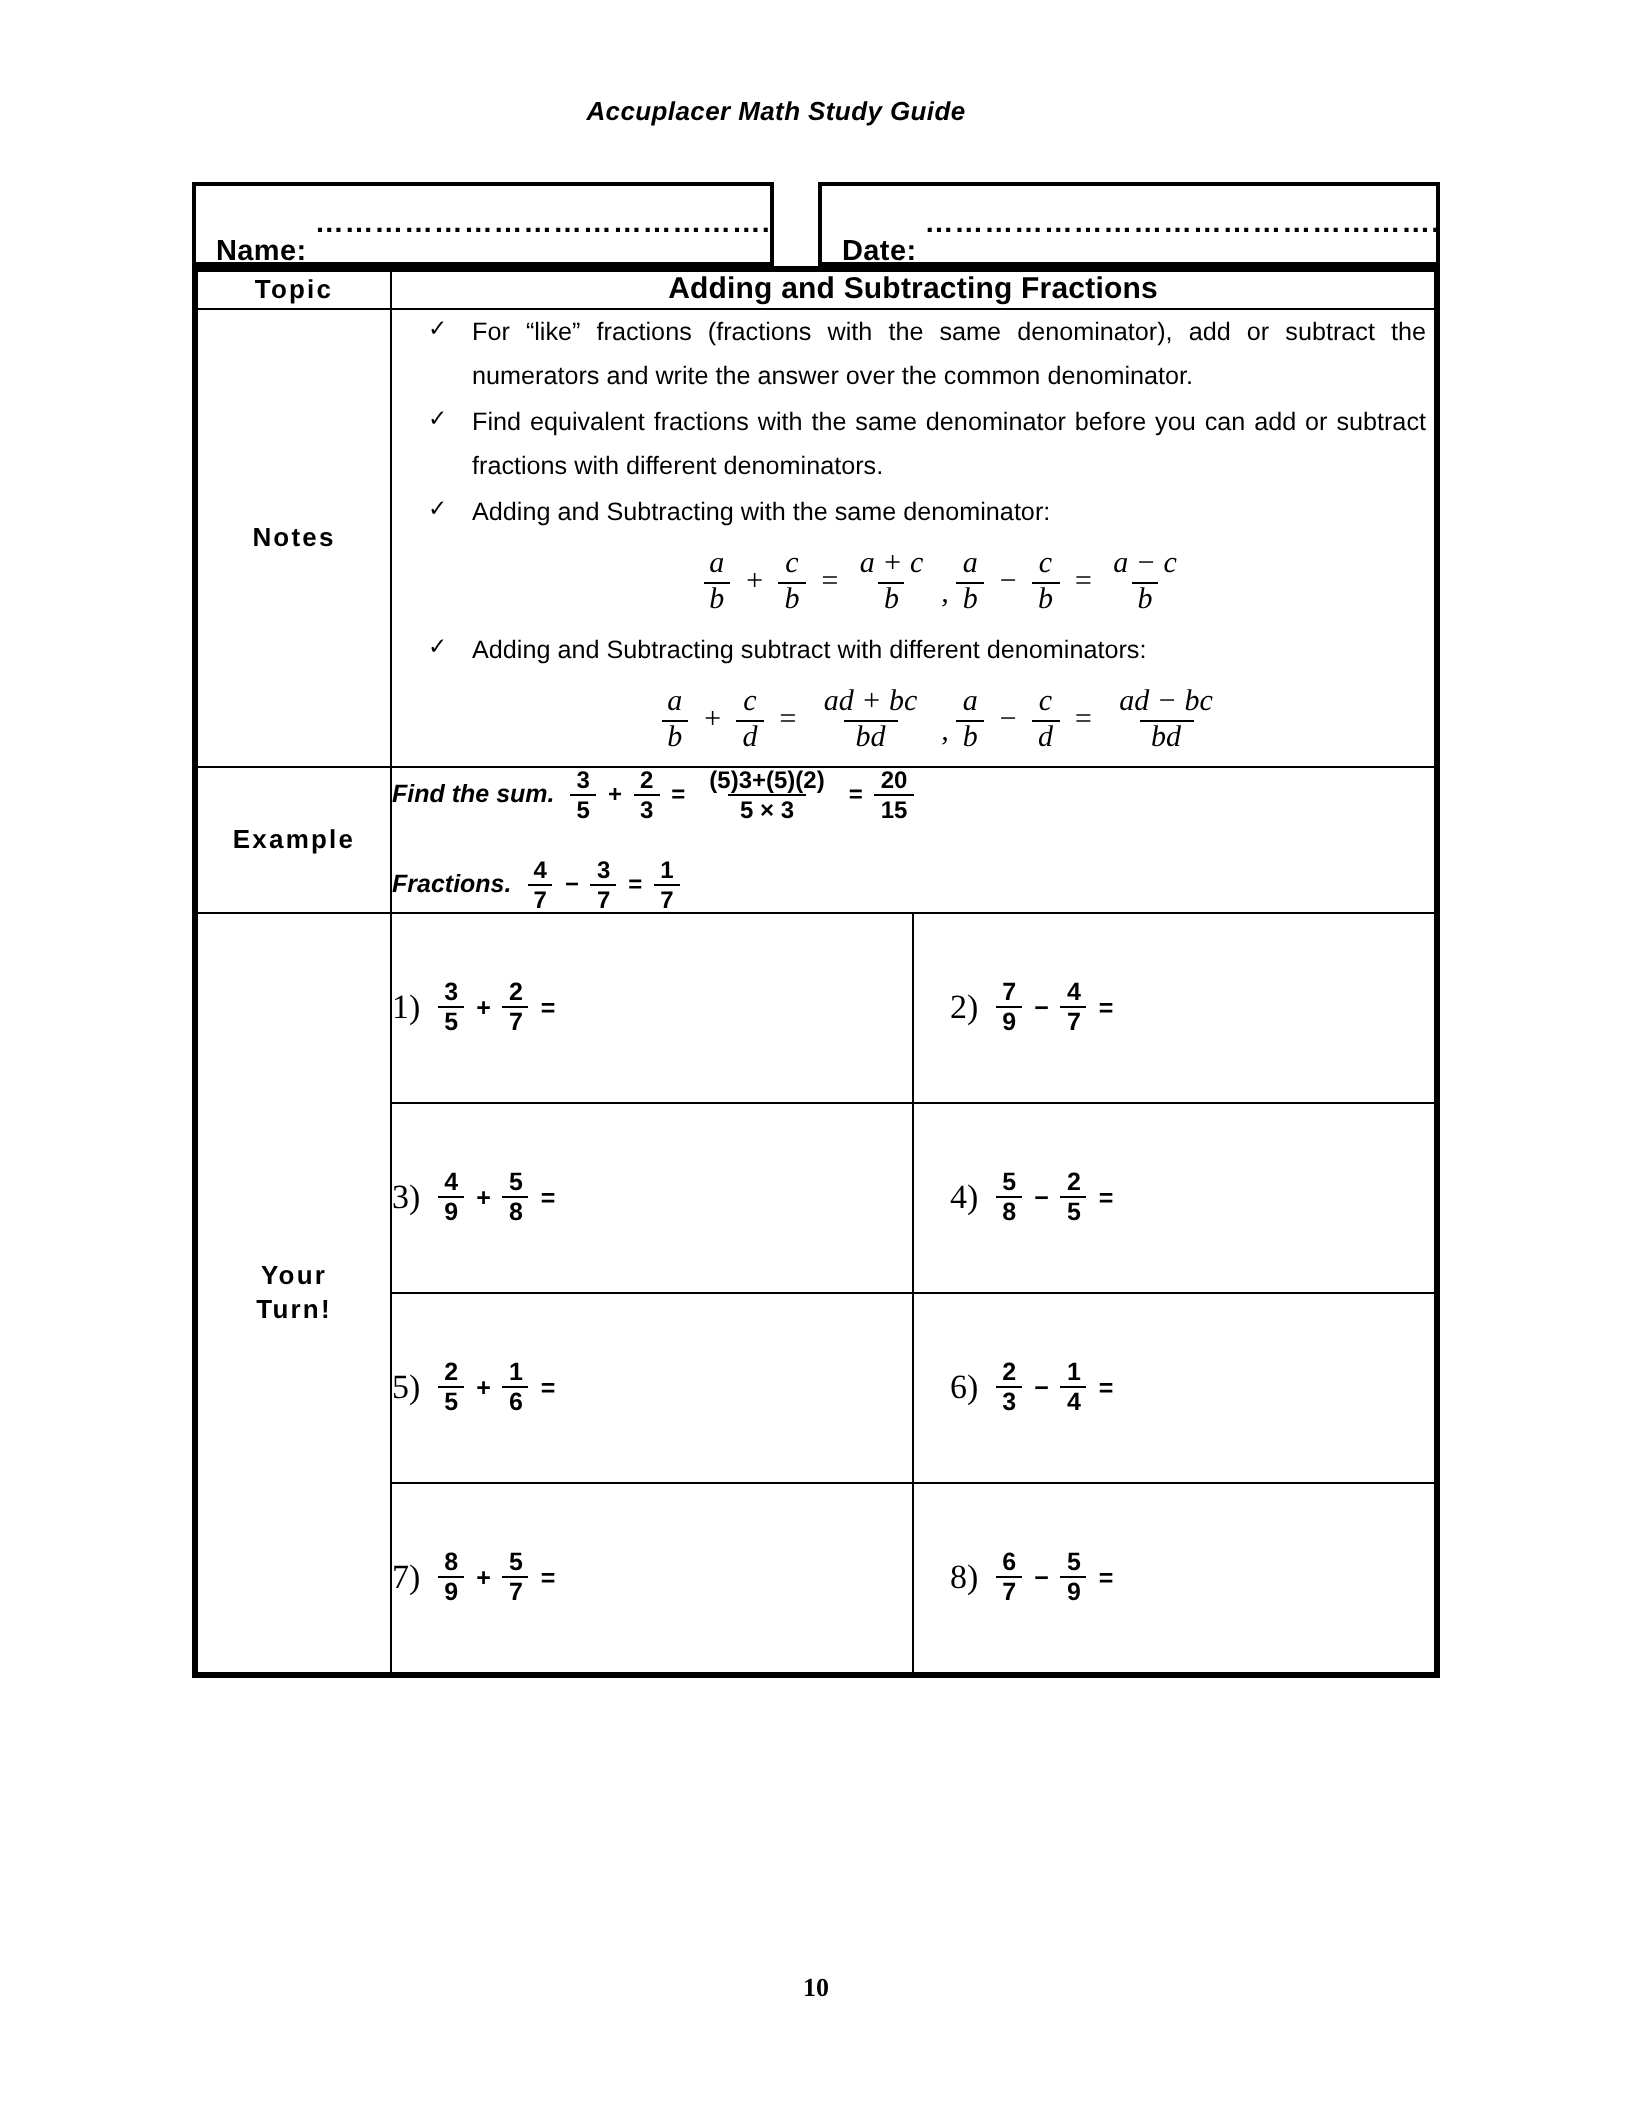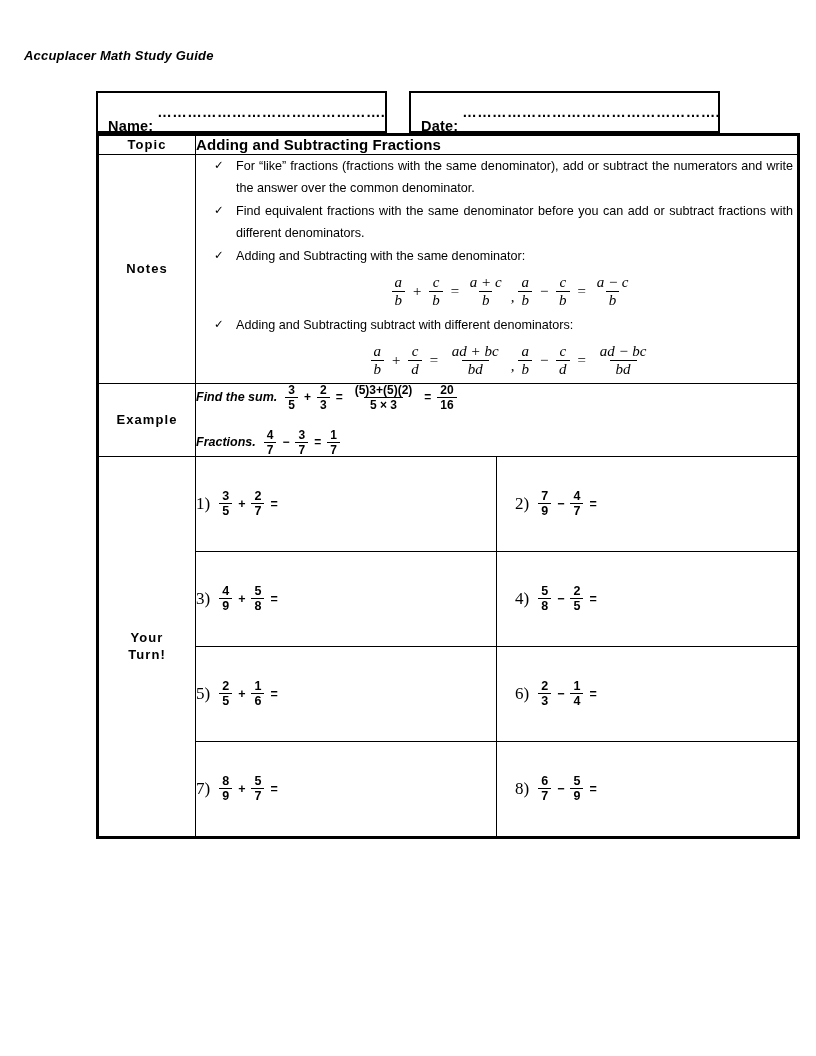--- a/index.html
+++ b/index.html
@@ -22,25 +22,25 @@
     width: 816px;
     height: 1056px;
   }
 
   
   .doc-header {
     position: absolute;
     left: 0;
     top: 48px;
     width: 776px;
+    text-align: center;
     font-size: 13px;
     font-weight: bold;
     font-style: italic;
     letter-spacing: .2px;
-    margin-left: 24px;
   }
 
   
   .namedate {
     position: absolute;
     left: 96px;
     top: 91px;
     width: 624px;
     height: 44px;
   }
@@ -71,21 +71,21 @@
     margin-left: 4px;
     overflow: hidden;
     display: inline-block;
   }
 
   
   .sheet {
     position: absolute;
     left: 96px;
     top: 133px;
-    width: 704px;
+    width: 624px;
     border: 2px solid #000;
     box-sizing: border-box;
     border-collapse: collapse;
   }
   .sheet table {
     width: 100%;
     border-collapse: collapse;
     table-layout: fixed;
   }
   .sheet td {
@@ -96,20 +96,21 @@
   .label-cell {
     width: 96px;
     text-align: center;
     font-size: 13px;
     font-weight: bold;
     letter-spacing: 1.1px;
     line-height: 1.35;
   }
 
   .topic-title {
+    text-align: center;
     font-size: 15px;
     font-weight: bold;
     padding: 9px 4px;
     letter-spacing: .1px;
     margin-top: 31px;
   }
 
   
   .notes-cell { padding: 10px 8px 12px 8px; }
   .note-list {
@@ -371,21 +372,21 @@
                   <span class="den">3</span>
                 </span>
                 <span class="op">=</span>
                 <span class="frac wide">
                   <span class="num">(5)3+(5)(2)</span>
                   <span class="den">5 × 3</span>
                 </span>
                 <span class="op">=</span>
                 <span class="frac">
                   <span class="num">20</span>
-                  <span class="den">16</span>
+                  <span class="den">15</span>
                 </span>
               </span>
             </div>
 
             <div class="ex-line">
               <span class="ex-label">Fractions.</span>
               <span class="math-sm">
                 <span class="frac">
                   <span class="num">4</span>
                   <span class="den">7</span>
@@ -555,14 +556,15 @@
                 <span class="op">=</span>
               </span>
             </div>
           </td>
         </tr>
 
       </tbody>
     </table>
   </div>
 
+  <div class="page-number">10</div>
 
 </div>
 
 </body></html>

